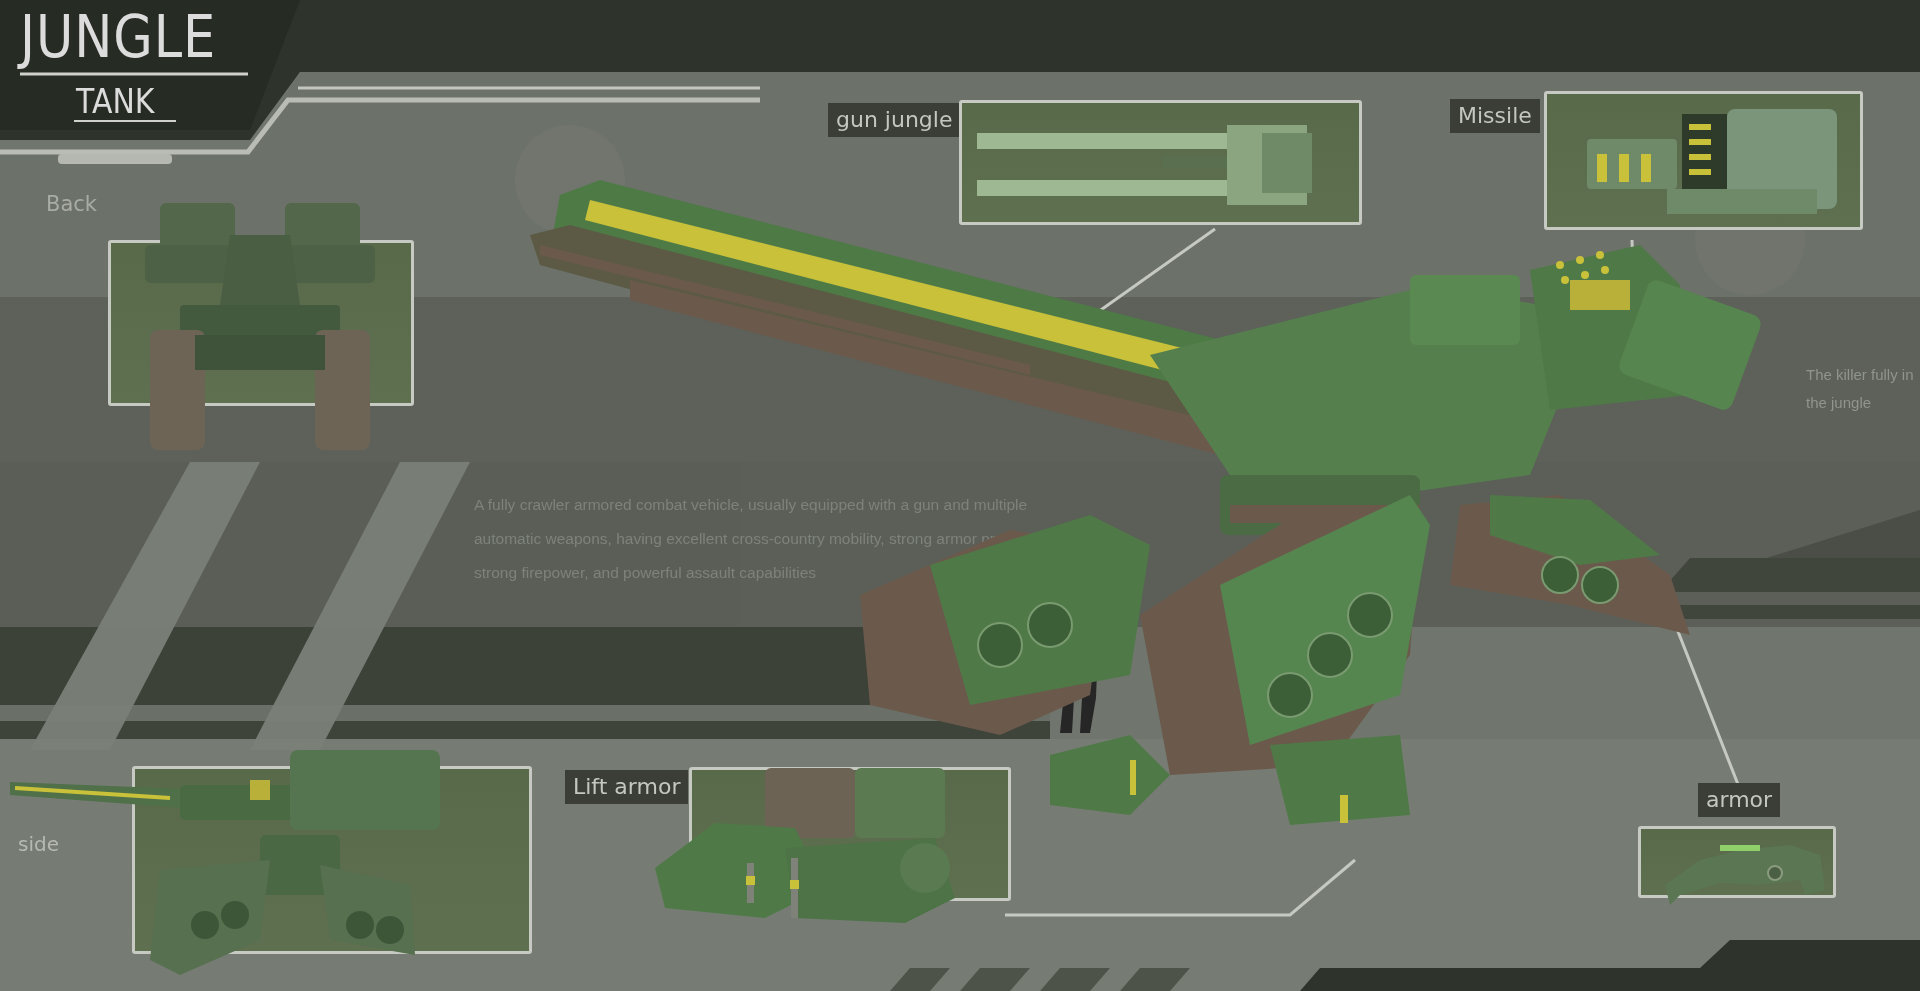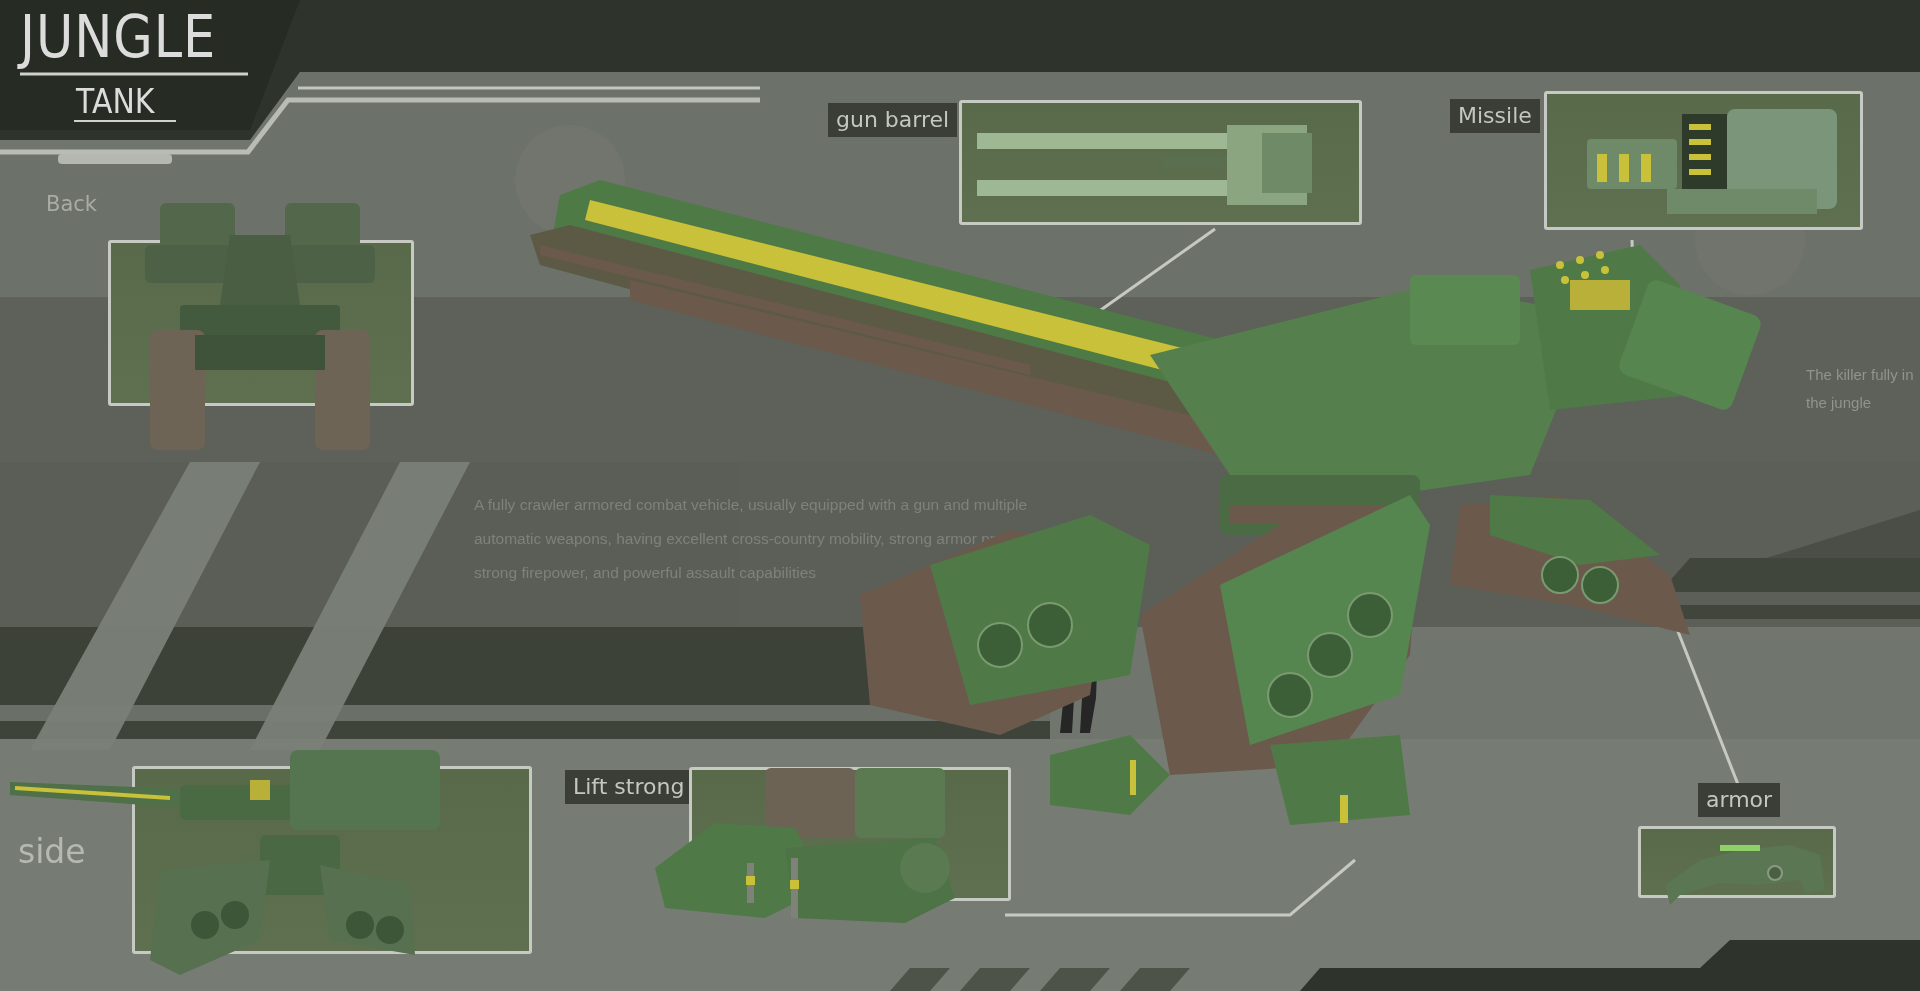--- a/index.html
+++ b/index.html
@@ -15,21 +15,21 @@
     .title-main {
       left: 20px; top: 8px; font-size: 58px; color: #dcdcdc; letter-spacing: 1px;
       font-family: "DejaVu Sans", sans-serif; font-weight: normal; line-height: 1;
       transform: scaleX(0.88); transform-origin: left top;
     }
     .title-sub {
       left: 76px; top: 84px; font-size: 34px; color: #dcdcdc; line-height: 1;
       transform: scaleX(0.88); transform-origin: left top;
     }
     .view-label { color: #a8aca4; font-size: 21px; }
-    .view-label.big { font-size: 33px; color: #b6b9b2; }
+    .view-label.big { font-size: 20px; color: #b6b9b2; }
 
     .part-tag {
       background: #3a3e37; color: #c4c7c0; font-size: 22px;
       padding: 4px 8px; line-height: 1.2; white-space: nowrap;
     }
     .frame {
       border: 3px solid #c7cac3; border-radius: 3px;
       background: linear-gradient(180deg, #596a4b 0%, #5f7050 100%);
       box-sizing: border-box;
     }
@@ -179,21 +179,21 @@
     <circle cx="1030" cy="400" r="18"></circle>
       <circle cx="1070" cy="410" r="18"></circle>
   </g>
 
   <polygon points="520,580 600,560 640,600 600,640 520,630" fill="#4f7a47"></polygon>
   <polygon points="740,570 870,560 880,640 760,650" fill="#4f7a47"></polygon>
   <rect x="600" y="585" width="6" height="35" fill="#c9c13a"></rect>
   <rect x="810" y="620" width="8" height="28" fill="#c9c13a"></rect>
 </svg>
 
-<div class="abs part-tag" style="left:828px; top:103px;">gun barrel</div>
+<div class="abs part-tag" style="left:828px; top:103px;">gun jungle</div>
 <div class="abs frame" style="left:959px; top:100px; width:403px; height:125px;">
   <svg width="397" height="119" viewBox="0 0 397 119">
     <rect x="15" y="30" width="250" height="16" fill="#9fb894"></rect>
     <rect x="15" y="77" width="250" height="16" fill="#9fb894"></rect>
     <rect x="200" y="53" width="90" height="12" fill="#5a6f50"></rect>
     <rect x="265" y="22" width="80" height="80" fill="#8aa580"></rect>
     <rect x="300" y="30" width="50" height="60" fill="#6f8a66"></rect>
   </svg>
 </div>
 
@@ -209,21 +209,21 @@
         <rect x="142" y="30" width="22" height="6"></rect>
         <rect x="142" y="45" width="22" height="6"></rect>
         <rect x="142" y="60" width="22" height="6"></rect>
         <rect x="142" y="75" width="22" height="6"></rect>
       </g>
     <rect x="180" y="15" width="110" height="100" rx="8" fill="#7a957a"></rect>
     <rect x="120" y="95" width="150" height="25" fill="#6f8a68"></rect>
   </svg>
 </div>
 
-<div class="abs part-tag" style="left:565px; top:770px;">Lift strong</div>
+<div class="abs part-tag" style="left:565px; top:770px;">Lift armor</div>
 <div class="abs frame" style="left:689px; top:767px; width:322px; height:134px;"></div>
 <svg class="abs" style="left:655px; top:768px;" width="330" height="160" viewBox="0 0 330 160">
   <rect x="110" y="0" width="90" height="70" rx="6" fill="#6d6355"></rect>
   <rect x="200" y="0" width="90" height="70" rx="6" fill="#5c7a52"></rect>
   <polygon points="0,100 60,55 140,60 170,120 110,150 10,140" fill="#4f7a47"></polygon>
   <polygon points="130,80 280,70 300,130 250,155 140,150" fill="#4d7346"></polygon>
   <rect x="92" y="95" width="7" height="40" fill="#7f8278"></rect>
     <rect x="91" y="108" width="9" height="9" fill="#c9c13a"></rect>
   <rect x="136" y="90" width="7" height="60" fill="#7f8278"></rect>
     <rect x="135" y="112" width="9" height="9" fill="#c9c13a"></rect>

